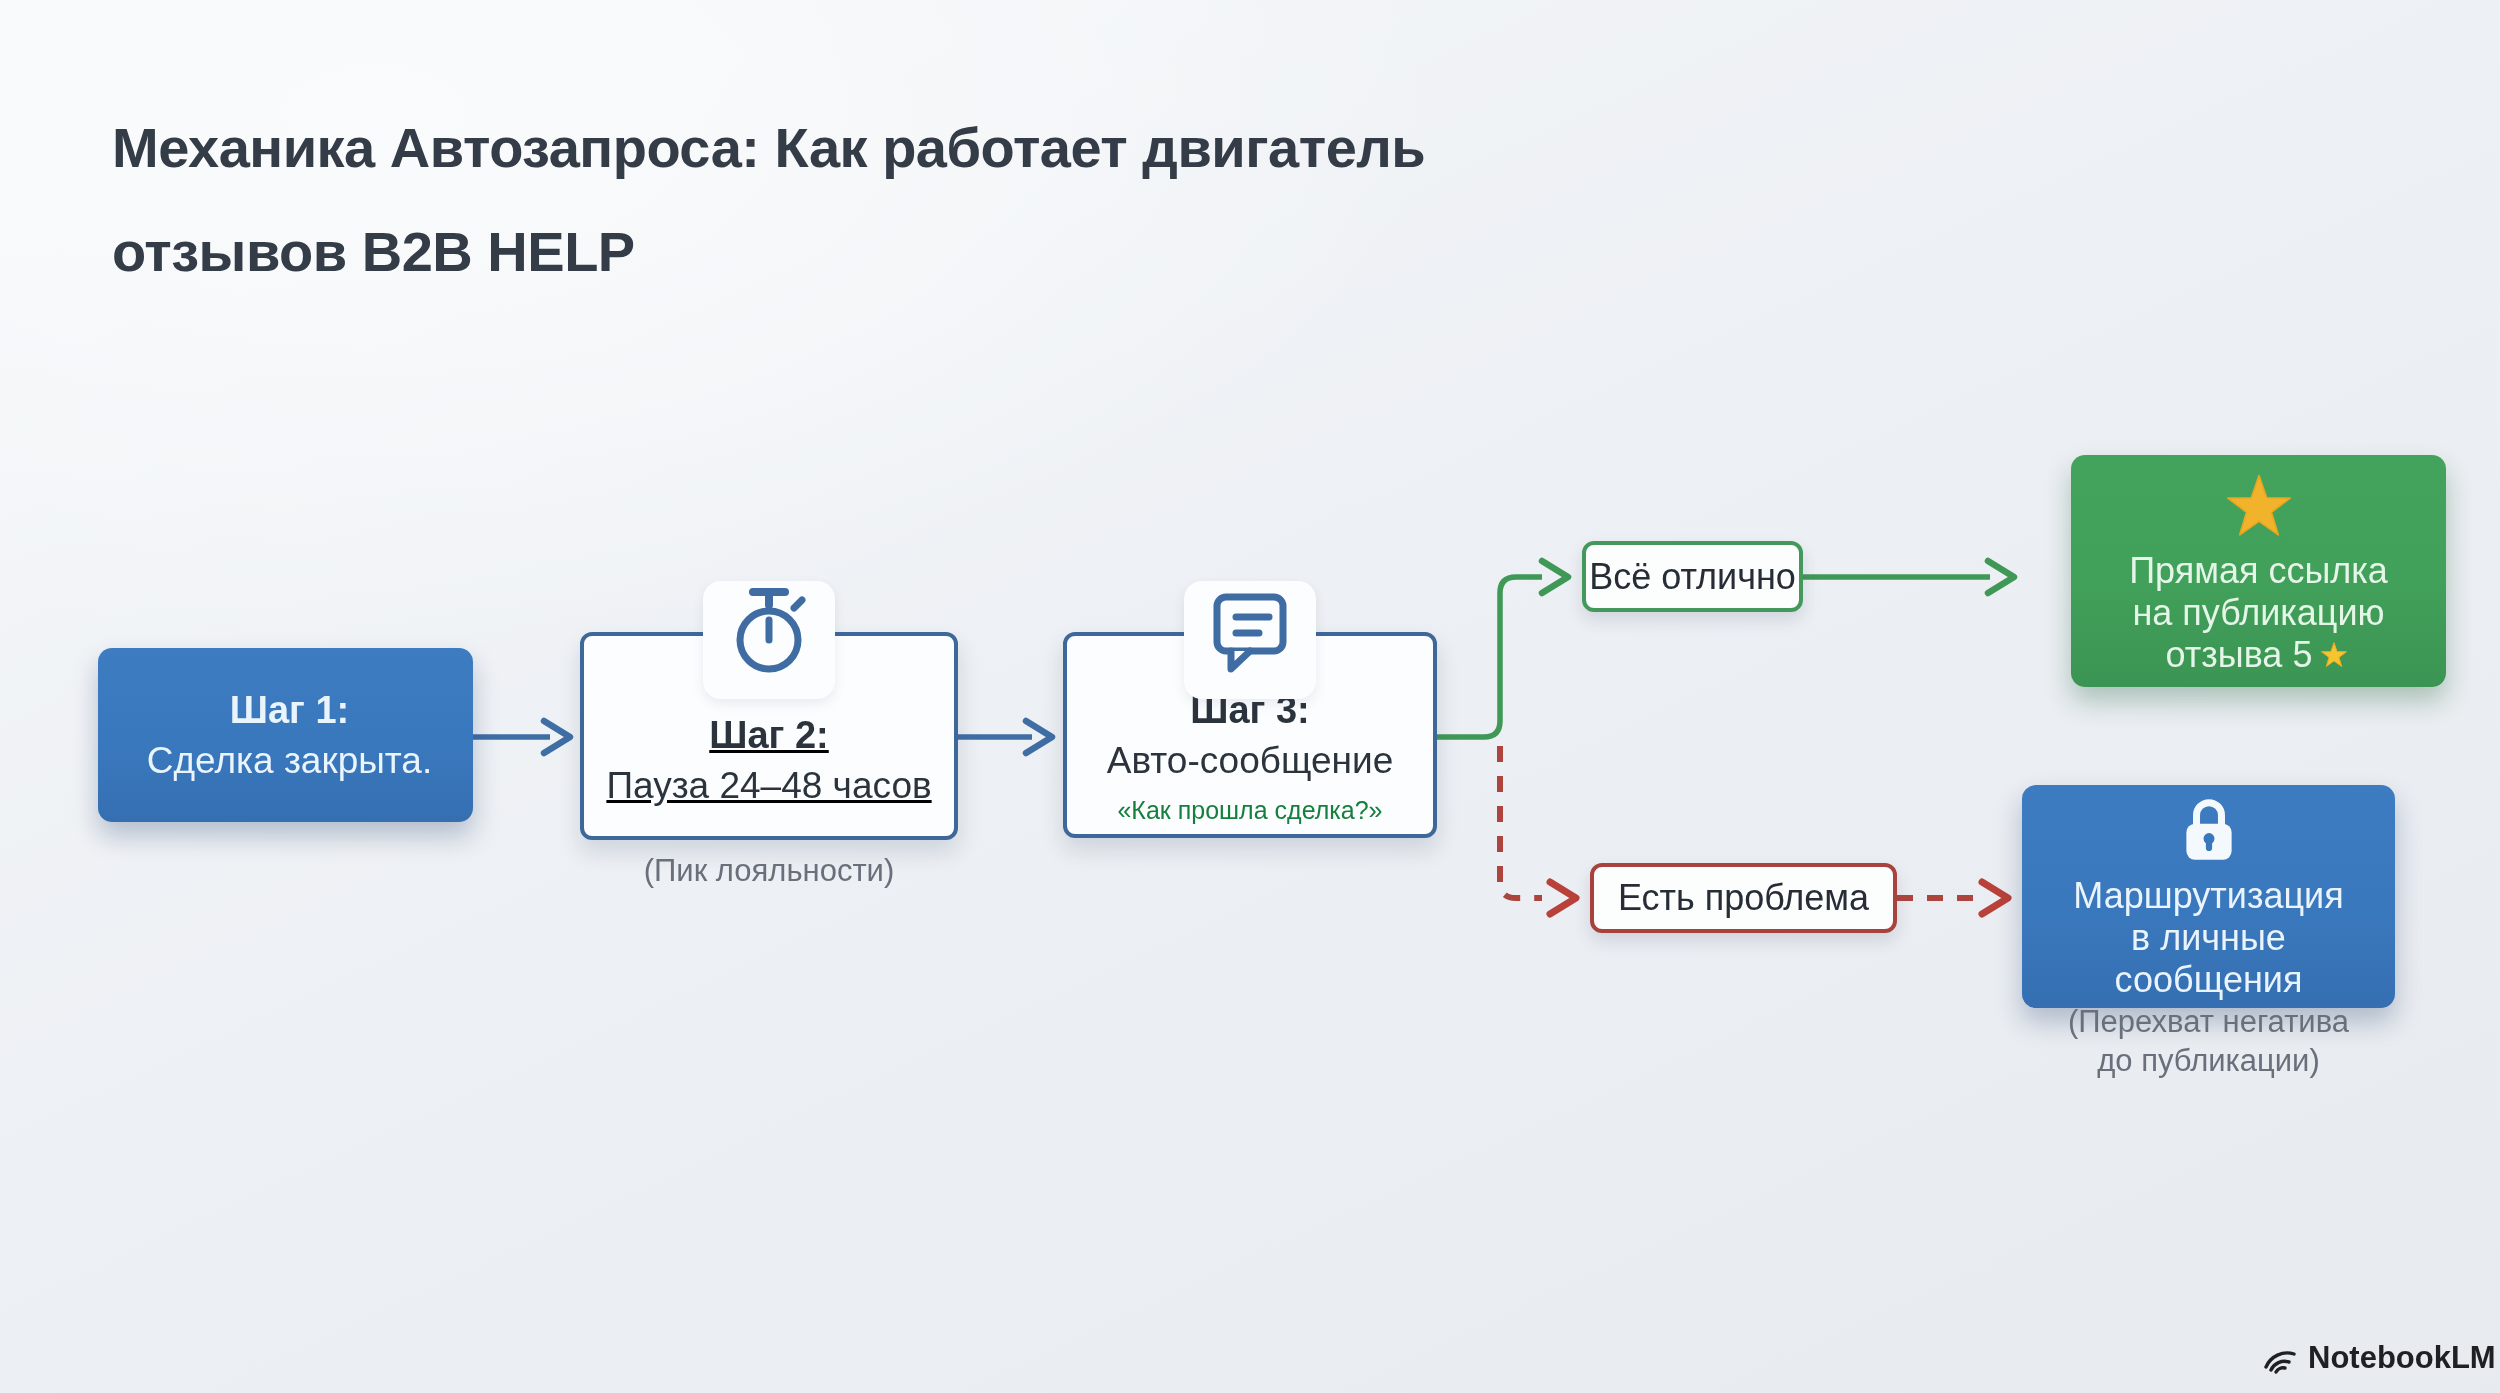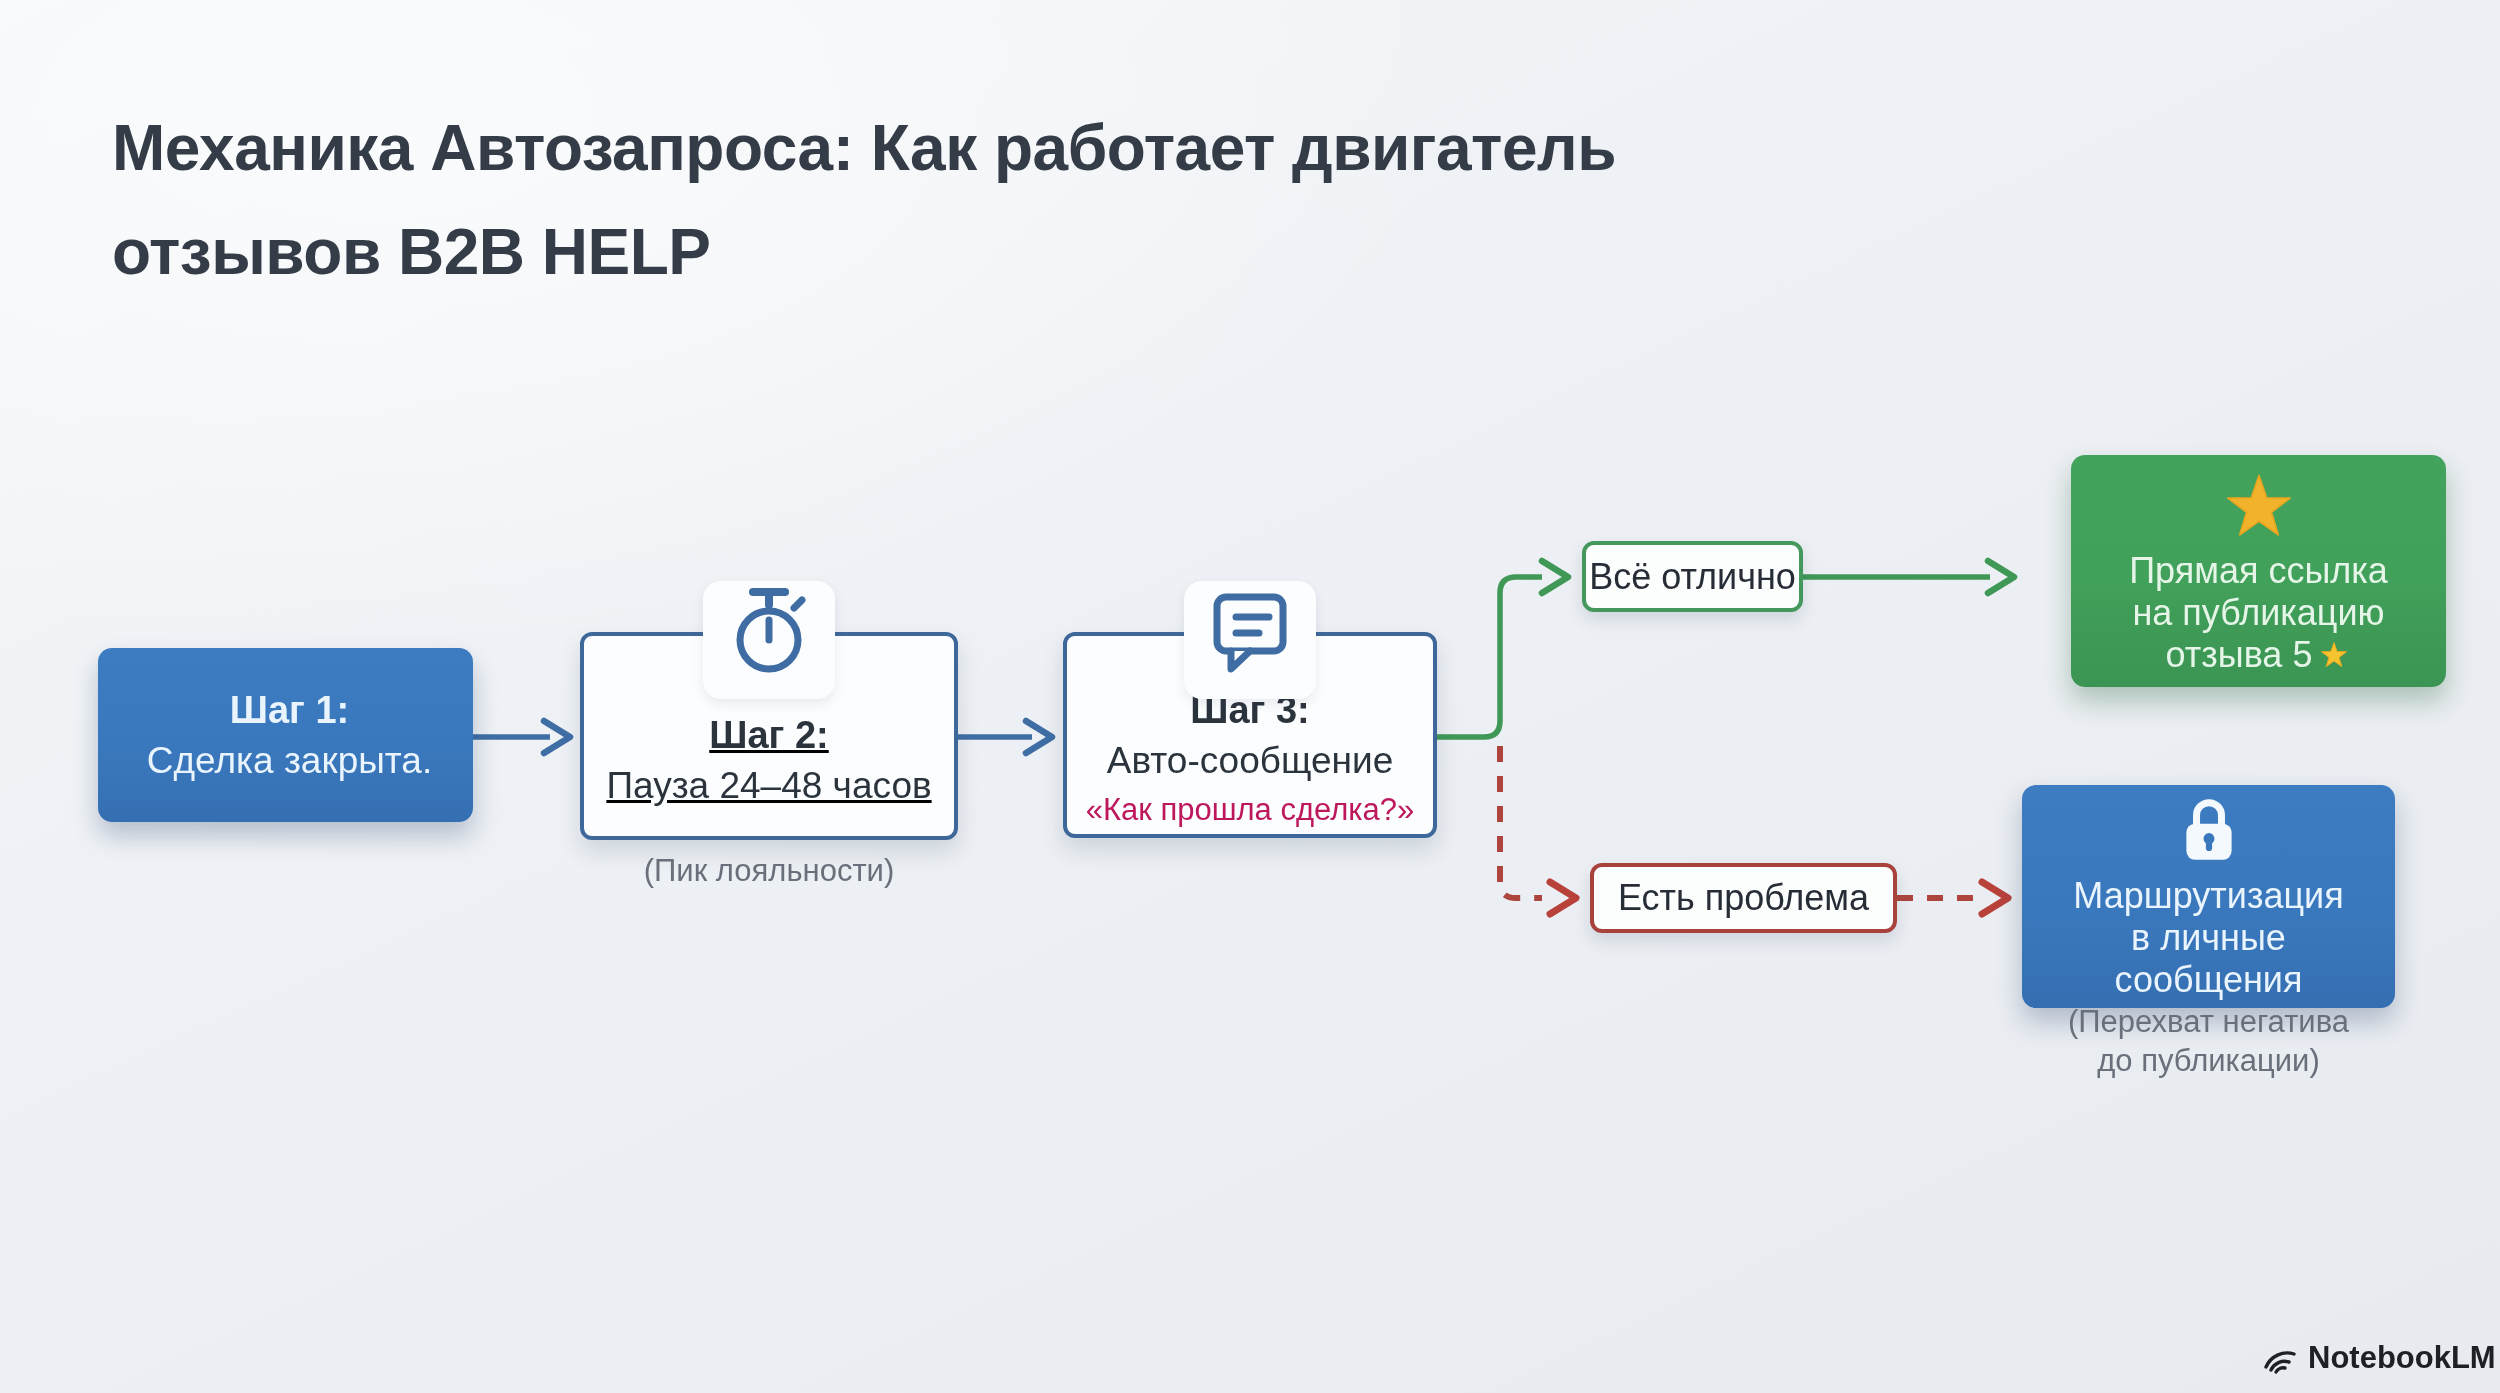--- a/index.html
+++ b/index.html
@@ -13,21 +13,21 @@
     width: 2500px; height: 1393px;
     overflow: hidden;
     background:
       radial-gradient(1800px 900px at 15% 8%, #fafbfc 0%, rgba(250,251,252,0) 60%),
       linear-gradient(155deg, #f6f8fa 0%, #edf0f4 45%, #e7eaef 100%);
   }
 
   
   .title {
     position: absolute; left: 112px; top: 96px; width: 2100px;
-    font-size: 64px; font-weight: 700; color: #343c48;
+    font-size: 56px; font-weight: 700; color: #343c48;
     letter-spacing: -0.5px; line-height: 104px; margin: 0;
   }
   .title span { display: block; }
 
   
   svg.connectors {
     position: absolute; left: 0; top: 0; width: 2500px; height: 1393px;
     pointer-events: none;
   }
 
@@ -60,21 +60,21 @@
     border-radius: 12px;
     font-size: 36px; color: #262d36;
     box-shadow: 0 8px 16px rgba(52, 74, 105, 0.15);
   }
   .branch.green-edge { border: 4px solid #44985c; }
   .branch.red-edge   { border: 4px solid #a8423c; }
 
   .heading { font-size: 38px; font-weight: 700; line-height: 52px; }
   .body-line { font-size: 37px; line-height: 50px; }
   .step-text { color: #2b333d; }
-  .quote { font-size: 31px; color: #be185d; line-height: 40px; margin-top: 4px; }
+  .quote { font-size: 25px; color: #15803d; line-height: 40px; margin-top: 4px; }
 
   .caption {
     position: absolute; text-align: center;
     font-size: 31px; color: #69707b; line-height: 39px;
   }
 
   
   .icon-tab {
     position: absolute; left: 50%; top: -55px; transform: translateX(-50%);
     width: 132px; height: 118px;

